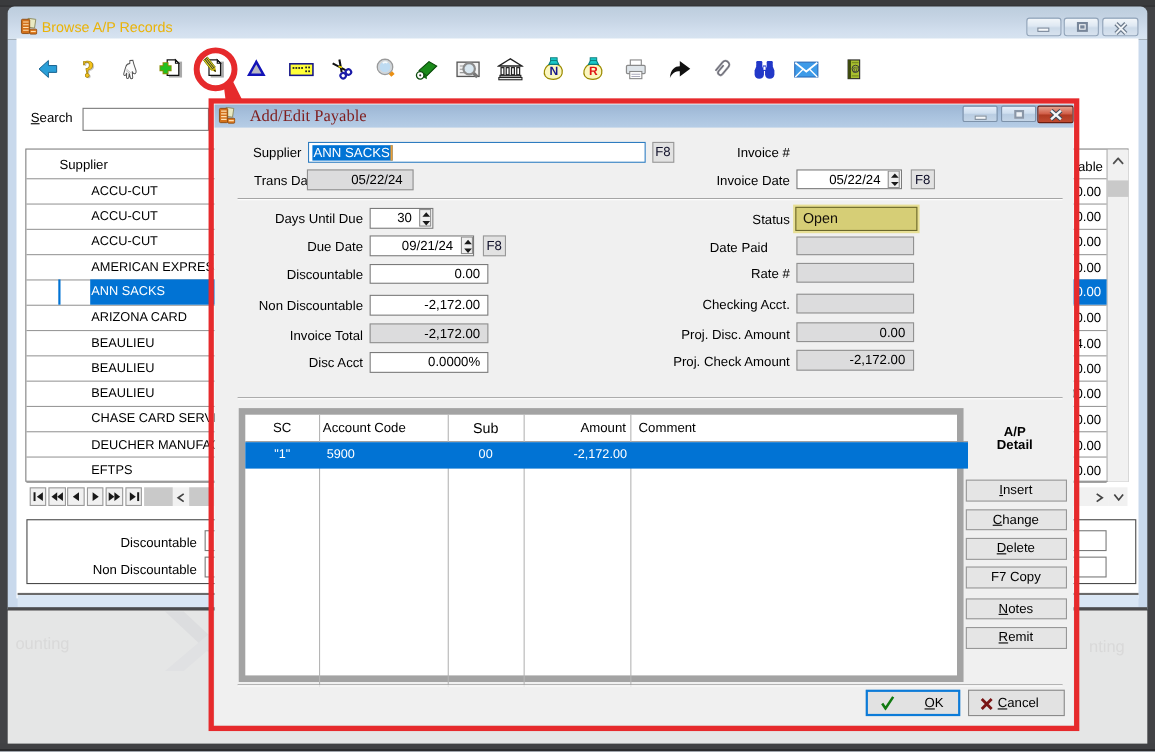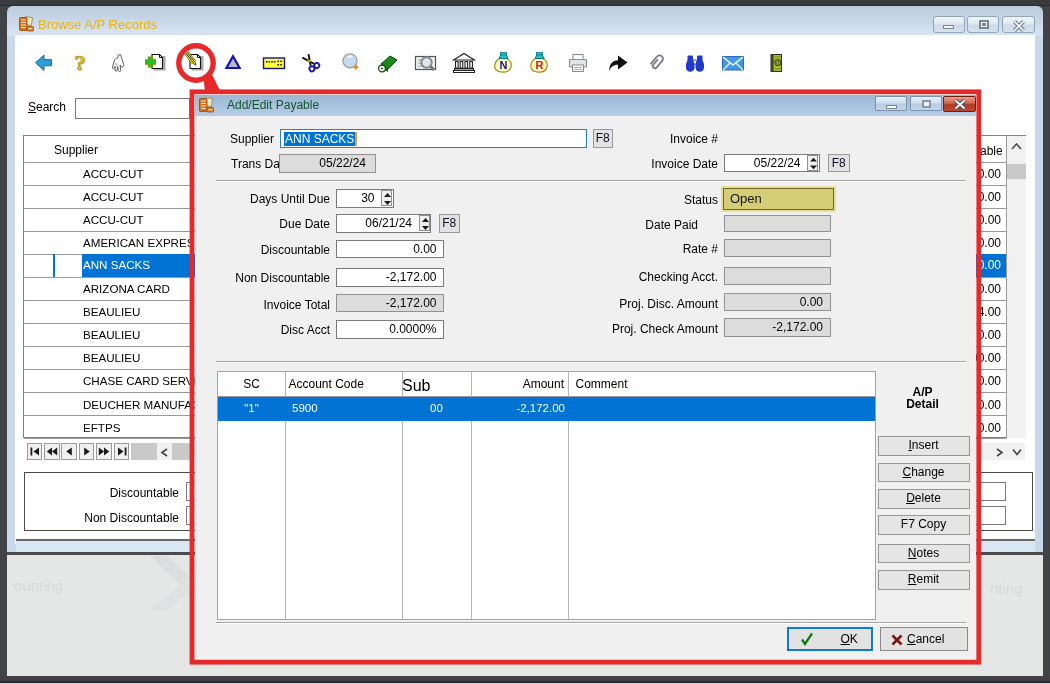--- a/index.html
+++ b/index.html
@@ -337,21 +337,21 @@
     <rect x="1.5" y="1.5" width="7.5" height="13" rx="1" fill="#d2711c" stroke="#8a480e" stroke-width="0.8"></rect>
     <g stroke="#ffe0b0" stroke-width="1">
         <line x1="3" y1="4" x2="8" y2="4"></line>
         <line x1="3" y1="6.5" x2="8" y2="6.5"></line>
         <line x1="3" y1="9" x2="8" y2="9"></line>
         <line x1="3" y1="11.5" x2="8" y2="11.5"></line>
       </g>
     <rect x="9" y="10.5" width="6.5" height="4.5" rx="1" fill="#e07d22" stroke="#8a480e" stroke-width="0.8"></rect>
     <line x1="10" y1="12.7" x2="14.5" y2="12.7" stroke="#ffe0b0" stroke-width="1"></line>
   </svg>
-  <div class="abs" style="left:32px; top:3.5px; font-size:12px; color:#14532d;">Add/Edit Payable</div>
+  <div class="abs" style="left:32px; top:3.5px; font-size:15px; color:#7f1d1d;font-family:Liberation Serif, serif;">Add/Edit Payable</div>
 
   <div class="abs" style="left:680px; top:1.5px; width:32px; height:15px; border:1px solid #7d92aa; border-radius:2px; background:linear-gradient(180deg,#e5eefa 0%,#cfdfef 45%,#b9cde2 55%,#c4d5e7 100%);">
     <div class="abs" style="left:10px; top:8px; width:11px; height:3.5px; background:#f5f7f9; border:1px solid #7a8a9a;"></div>
     </div>
   <div class="abs" style="left:715px; top:1.5px; width:32px; height:15px; border:1px solid #7d92aa; border-radius:2px; background:linear-gradient(180deg,#e5eefa 0%,#cfdfef 45%,#b9cde2 55%,#c4d5e7 100%);">
     <div class="abs" style="left:11px; top:3px; width:9px; height:8px; border:2px solid #8a97a8; background:#eef2f6;"></div>
     </div>
   <div class="abs" style="left:748px; top:1px; width:32.5px; height:16px; border:1px solid #6b1d10; border-radius:2px; background:linear-gradient(180deg,#e5a28f 0%,#d2604a 45%,#b03a22 55%,#c04a30 100%);">
     <svg class="abs" style="left:9px; top:2.5px;" width="14" height="11" viewBox="0 0 14 11">
         <path d="M2.5,1.5 L11.5,9.5 M11.5,1.5 L2.5,9.5" stroke="#3a4a5a" stroke-width="4"></path>
@@ -381,21 +381,21 @@
 
   <div class="rlbl" style="left:0px; top:97.5px; width:135px;">Days Until Due</div>
   <div class="inp num" style="left:141px; top:94px; width:57.5px; height:19px; line-height:17px; padding-right:18px;">30</div>
   <div class="spin" style="left:185.5px; top:95.5px; width:11px; height:16px;">
       <svg width="11" height="16" viewBox="0 0 11 16">
         <path d="M2,6 L5.5,2 L9,6 Z M2,10 L9,10 L5.5,14 Z" fill="#1a1a1a"></path>
       </svg>
     </div>
 
   <div class="rlbl" style="left:0px; top:122.5px; width:135px;">Due Date</div>
-  <div class="inp num" style="left:141px; top:119px; width:95px; height:19px; line-height:17px; padding-right:18px;">06/21/24</div>
+  <div class="inp num" style="left:141px; top:119px; width:95px; height:19px; line-height:17px; padding-right:18px;">09/21/24</div>
   <div class="spin" style="left:223.5px; top:120.5px; width:11px; height:16px;">
       <svg width="11" height="16" viewBox="0 0 11 16">
         <path d="M2,6 L5.5,2 L9,6 Z M2,10 L9,10 L5.5,14 Z" fill="#1a1a1a"></path>
       </svg>
     </div>
   <div class="f8" style="left:244px; top:119px; width:20.5px; height:19px; line-height:17px;">F8</div>
 
   <div class="rlbl" style="left:0px; top:148.5px; width:135px;">Discountable</div>
   <div class="inp num" style="left:141px; top:145px; width:107.5px; height:18.5px; line-height:17px; padding-right:6px;">0.00</div>
 
@@ -421,29 +421,29 @@
   <div class="inp ro" style="left:529px; top:172.1px; width:107px; height:18px;"></div>
 
   <div class="rlbl" style="left:400px; top:202px; width:123px;">Proj. Disc. Amount</div>
   <div class="inp ro num" style="left:529px; top:198.5px; width:107px; height:18px; line-height:16px; padding-right:7px;">0.00</div>
 
   <div class="rlbl" style="left:400px; top:227.5px; width:123px;">Proj. Check Amount</div>
   <div class="inp ro num" style="left:529px; top:223.8px; width:107px; height:19px; line-height:17px; padding-right:7px;">-2,172.00</div>
 
   <div class="abs" style="left:21px; top:266.5px; width:750px; height:2px; border-top:1px solid #a5a5a5; border-bottom:1px solid #fff;"></div>
 
-  <div class="abs" style="left:22px; top:276.5px; width:659px; height:249px; border:1px solid #a3a3a3; background:#fff;">
+  <div class="abs" style="left:22px; top:276.5px; width:659px; height:249px; border:6px solid #a3a3a3; background:#fff;">
     <div class="abs" style="left:0; top:23.5px; width:657px; height:1px; background:#9a9a9a;"></div>
     <div class="abs" style="left:67px; top:0; width:1px; height:247px; background:#b5b5b5;"></div>
     <div class="abs" style="left:184px; top:0; width:1px; height:247px; background:#b5b5b5;"></div>
     <div class="abs" style="left:253px; top:0; width:1px; height:247px; background:#b5b5b5;"></div>
     <div class="abs" style="left:350px; top:0; width:1px; height:247px; background:#b5b5b5;"></div>
     <div class="abs" style="left:0px; top:5px; width:67px; font-size:12px; text-align:center;">SC</div>
     <div class="abs" style="left:70.5px; top:5px; font-size:12px;">Account Code</div>
-    <div class="abs" style="left:184px; top:5px; width:69px; font-size:16px; text-align:left;">Sub</div>
+    <div class="abs" style="left:184px; top:5px; width:69px; font-size:13px; text-align:center;">Sub</div>
     <div class="abs" style="left:253px; top:5px; width:93px; font-size:12px; text-align:right;">Amount</div>
     <div class="abs" style="left:357.5px; top:5px; font-size:12px;">Comment</div>
 
     <div class="abs" style="left:0px; top:24.5px; width:657px; height:24px; background:#0173d4; color:#fff; font-size:11.5px;">
       <div class="abs" style="left:0; top:5px; width:67px; text-align:center;">"1"</div>
       <div class="abs" style="left:74px; top:5px;">5900</div>
       <div class="abs" style="left:184px; top:5px; width:69px; text-align:center;">00</div>
       <div class="abs" style="left:253px; top:5px; width:94px; text-align:right;">-2,172.00</div>
     </div>
   </div>

